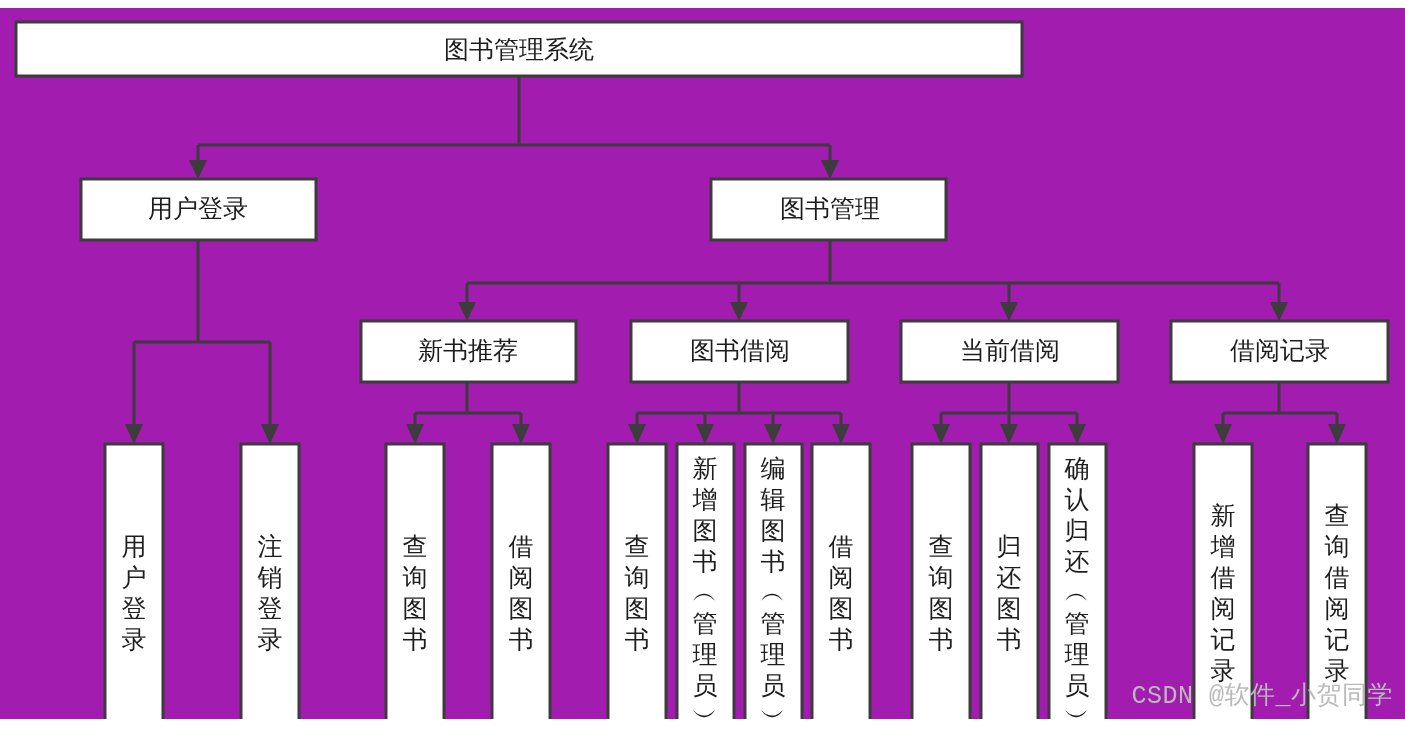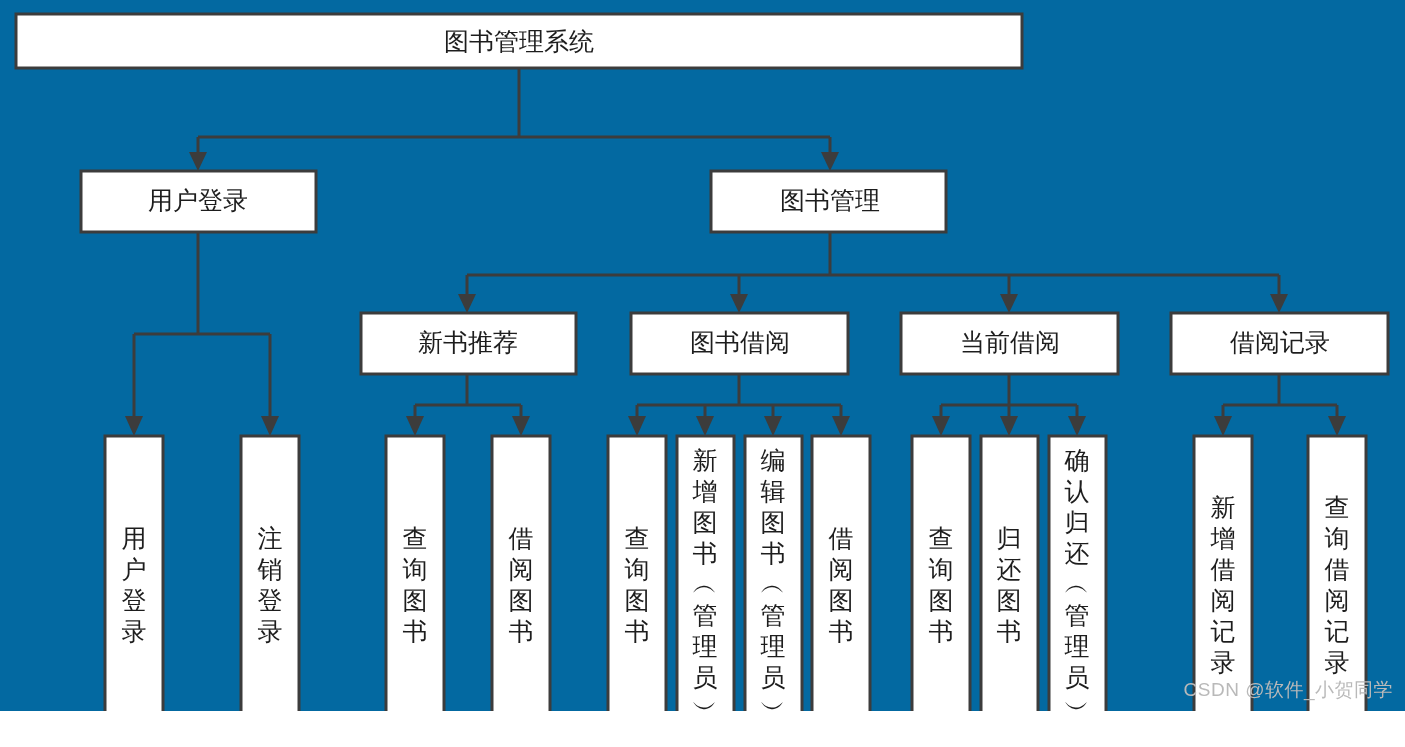--- a/index.html
+++ b/index.html
@@ -8,22 +8,23 @@
     padding: 0;
     background: #ffffff;
   }
   body {
     font-family: "DejaVu Sans", "Liberation Sans", sans-serif;
   }
   #diagram-root {
     position: relative;
     width: 1405px;
     height: 711px;
-    background: #0369a1;
+    background: #a21caf;
     overflow: hidden;
+    margin-top: 8px;
   }
   svg.diagram-canvas {
     position: absolute;
     left: 0;
     top: 0;
     width: 1405px;
     height: 747px;
     display: block;
   }
   .node-rect {
@@ -53,22 +54,22 @@
     font-size: 25px;
   }
   text.node-label.vertical-label {
     font-size: 25px;
     text-anchor: middle;
   }
   .watermark-text {
     position: absolute;
     right: 12px;
     bottom: 8px;
-    font-family: Liberation Sans, sans-serif;
-    font-size: 19px;
+    font-family: Liberation Mono, monospace;
+    font-size: 25px;
     color: #b9b9b9;
     letter-spacing: 0.5px;
     user-select: none;
     pointer-events: none;
   }
 </style>
 </head>
 <body>
 
 <div id="diagram-root">

